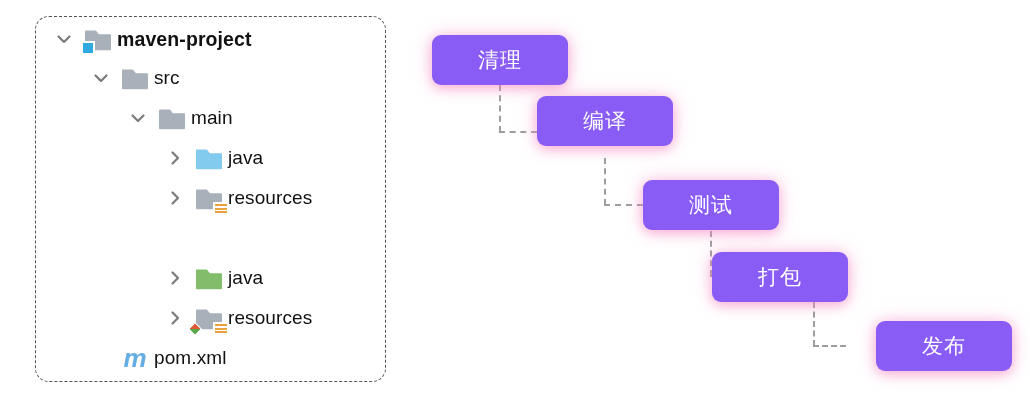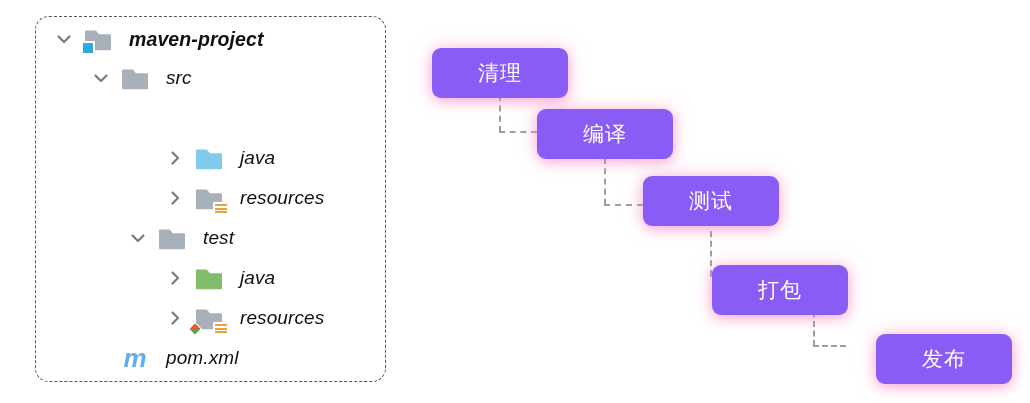--- a/index.html
+++ b/index.html
@@ -13,21 +13,21 @@
     position:absolute; left:35px; top:16px; width:351px; height:366px;
     border:1.5px dashed var(--panel-border,#555); border-radius:14px;
     background:#fff; box-sizing:border-box;
   }
   .tree-row {
     position:absolute; left:0; height:40px; display:flex; align-items:center;
     white-space:nowrap;
   }
   .chev { width:24px; height:24px; display:inline-flex; align-items:center; justify-content:center; flex:0 0 24px; }
   .ticon { position:relative; width:30px; height:26px; display:inline-flex; align-items:flex-end; justify-content:center; margin-left:7px; flex:0 0 30px; }
-  .tlabel { margin-left:16px; font-size:19px; color:var(--tree-text,#111); letter-spacing:0.1px;font-style:italic; }
+  .tlabel { margin-left:4px; font-size:19px; color:var(--tree-text,#111); letter-spacing:0.1px; }
   .tlabel.bold { font-weight:bold; font-size:19.5px; }
   .badge-module {
     position:absolute; left:-2px; bottom:-3px; width:10px; height:10px;
     background:var(--module-badge-blue,#30A9E0); border:2px solid #fff;
   }
   .badge-bars {
     position:absolute; right:-3px; bottom:-4px; width:12px; height:11px;
     background:repeating-linear-gradient(to bottom, var(--resources-bars,#E9A23B) 0 2px, #ffffff 2px 3.6px);
     border-left:2px solid #fff; border-top:2px solid #fff;
   }
@@ -40,21 +40,21 @@
   .maven-m {
     font-style:italic; font-weight:bold; font-size:26px; line-height:22px;
     color:var(--maven-m-blue,#64AEE4); display:inline-block; transform:translateY(-2px);
   }
 
   
   .step {
     position:absolute; width:136px; height:50px; border-radius:9px;
     background:var(--step-bg,#8A5CF6);
     box-shadow:0 3px 12px rgba(245,130,190,.55), 0 0 20px rgba(245,150,205,.40);
-    display:flex; align-items:center; justify-content:center;margin-top:13px;
+    display:flex; align-items:center; justify-content:center;
   }
   .step span {
     color:var(--step-text,#fff); font-size:21px; letter-spacing:1px;
   }
   .conn-v { position:absolute; width:0; border-left:2px dashed var(--connector,#9E9E9E); }
   .conn-h { position:absolute; height:0; border-top:2px dashed var(--connector,#9E9E9E); }
 </style>
 </head>
 <body>
 
@@ -84,20 +84,33 @@
           </svg>
       </span>
       <span class="ticon">
         <svg width="28" height="24" viewBox="0 0 28 24">
             <path d="M2 3.5 h9.5 l3 3.8 h11.5 v14 h-24 z" fill="var(--folder-gray,#A8B0BA)" stroke="var(--folder-gray,#A8B0BA)" stroke-width="2" stroke-linejoin="round"></path>
           </svg>
       </span>
       <span class="tlabel">src</span>
     </div>
 
+    <div class="tree-row" style="top:81px; padding-left:90px">
+      <span class="chev">
+        <svg width="22" height="22" viewBox="0 0 22 22">
+            <polyline points="5.5,8.5 11,14 16.5,8.5" fill="none" stroke="var(--chevron,#7A7A7A)" stroke-width="2.2" stroke-linecap="round" stroke-linejoin="round"></polyline>
+          </svg>
+      </span>
+      <span class="ticon">
+        <svg width="28" height="24" viewBox="0 0 28 24">
+            <path d="M2 3.5 h9.5 l3 3.8 h11.5 v14 h-24 z" fill="var(--folder-gray,#A8B0BA)" stroke="var(--folder-gray,#A8B0BA)" stroke-width="2" stroke-linejoin="round"></path>
+          </svg>
+      </span>
+      <span class="tlabel">main</span>
+    </div>
 
     <div class="tree-row" style="top:121px; padding-left:127px">
       <span class="chev">
         <svg width="22" height="22" viewBox="0 0 22 22">
             <polyline points="8.5,5.5 14,11 8.5,16.5" fill="none" stroke="var(--chevron,#7A7A7A)" stroke-width="2.2" stroke-linecap="round" stroke-linejoin="round"></polyline>
           </svg>
       </span>
       <span class="ticon">
         <svg width="28" height="24" viewBox="0 0 28 24">
             <path d="M2 3.5 h9.5 l3 3.8 h11.5 v14 h-24 z" fill="var(--folder-blue,#83CBEE)" stroke="var(--folder-blue,#83CBEE)" stroke-width="2" stroke-linejoin="round"></path>
@@ -114,33 +127,20 @@
       </span>
       <span class="ticon">
         <svg width="28" height="24" viewBox="0 0 28 24">
             <path d="M2 3.5 h9.5 l3 3.8 h11.5 v14 h-24 z" fill="var(--folder-gray,#A8B0BA)" stroke="var(--folder-gray,#A8B0BA)" stroke-width="2" stroke-linejoin="round"></path>
           </svg>
         <span class="badge-bars"></span>
       </span>
       <span class="tlabel">resources</span>
     </div>
 
-    <div class="tree-row" style="top:201px; padding-left:90px">
-      <span class="chev">
-        <svg width="22" height="22" viewBox="0 0 22 22">
-            <polyline points="5.5,8.5 11,14 16.5,8.5" fill="none" stroke="var(--chevron,#7A7A7A)" stroke-width="2.2" stroke-linecap="round" stroke-linejoin="round"></polyline>
-          </svg>
-      </span>
-      <span class="ticon">
-        <svg width="28" height="24" viewBox="0 0 28 24">
-            <path d="M2 3.5 h9.5 l3 3.8 h11.5 v14 h-24 z" fill="var(--folder-gray,#A8B0BA)" stroke="var(--folder-gray,#A8B0BA)" stroke-width="2" stroke-linejoin="round"></path>
-          </svg>
-      </span>
-      <span class="tlabel">test</span>
-    </div>
 
     <div class="tree-row" style="top:241px; padding-left:127px">
       <span class="chev">
         <svg width="22" height="22" viewBox="0 0 22 22">
             <polyline points="8.5,5.5 14,11 8.5,16.5" fill="none" stroke="var(--chevron,#7A7A7A)" stroke-width="2.2" stroke-linecap="round" stroke-linejoin="round"></polyline>
           </svg>
       </span>
       <span class="ticon">
         <svg width="28" height="24" viewBox="0 0 28 24">
             <path d="M2 3.5 h9.5 l3 3.8 h11.5 v14 h-24 z" fill="var(--folder-green,#81BD6A)" stroke="var(--folder-green,#81BD6A)" stroke-width="2" stroke-linejoin="round"></path>
@@ -188,21 +188,21 @@
 
     <div class="conn-v" style="left:813px; top:302px; height:44px"></div>
     <div class="conn-h" style="left:813px; top:345px; width:33px"></div>
 
     <div class="step" style="left:432px; top:35px">
       <span>清理</span>
     </div>
     <div class="step" style="left:537px; top:96px">
       <span>编译</span>
     </div>
-    <div class="step" style="left:643px; top:163px">
+    <div class="step" style="left:643px; top:180px">
       <span>测试</span>
     </div>
     <div class="step" style="left:712px; top:252px">
       <span>打包</span>
     </div>
     <div class="step" style="left:876px; top:321px">
       <span>发布</span>
     </div>
 
   </div>

